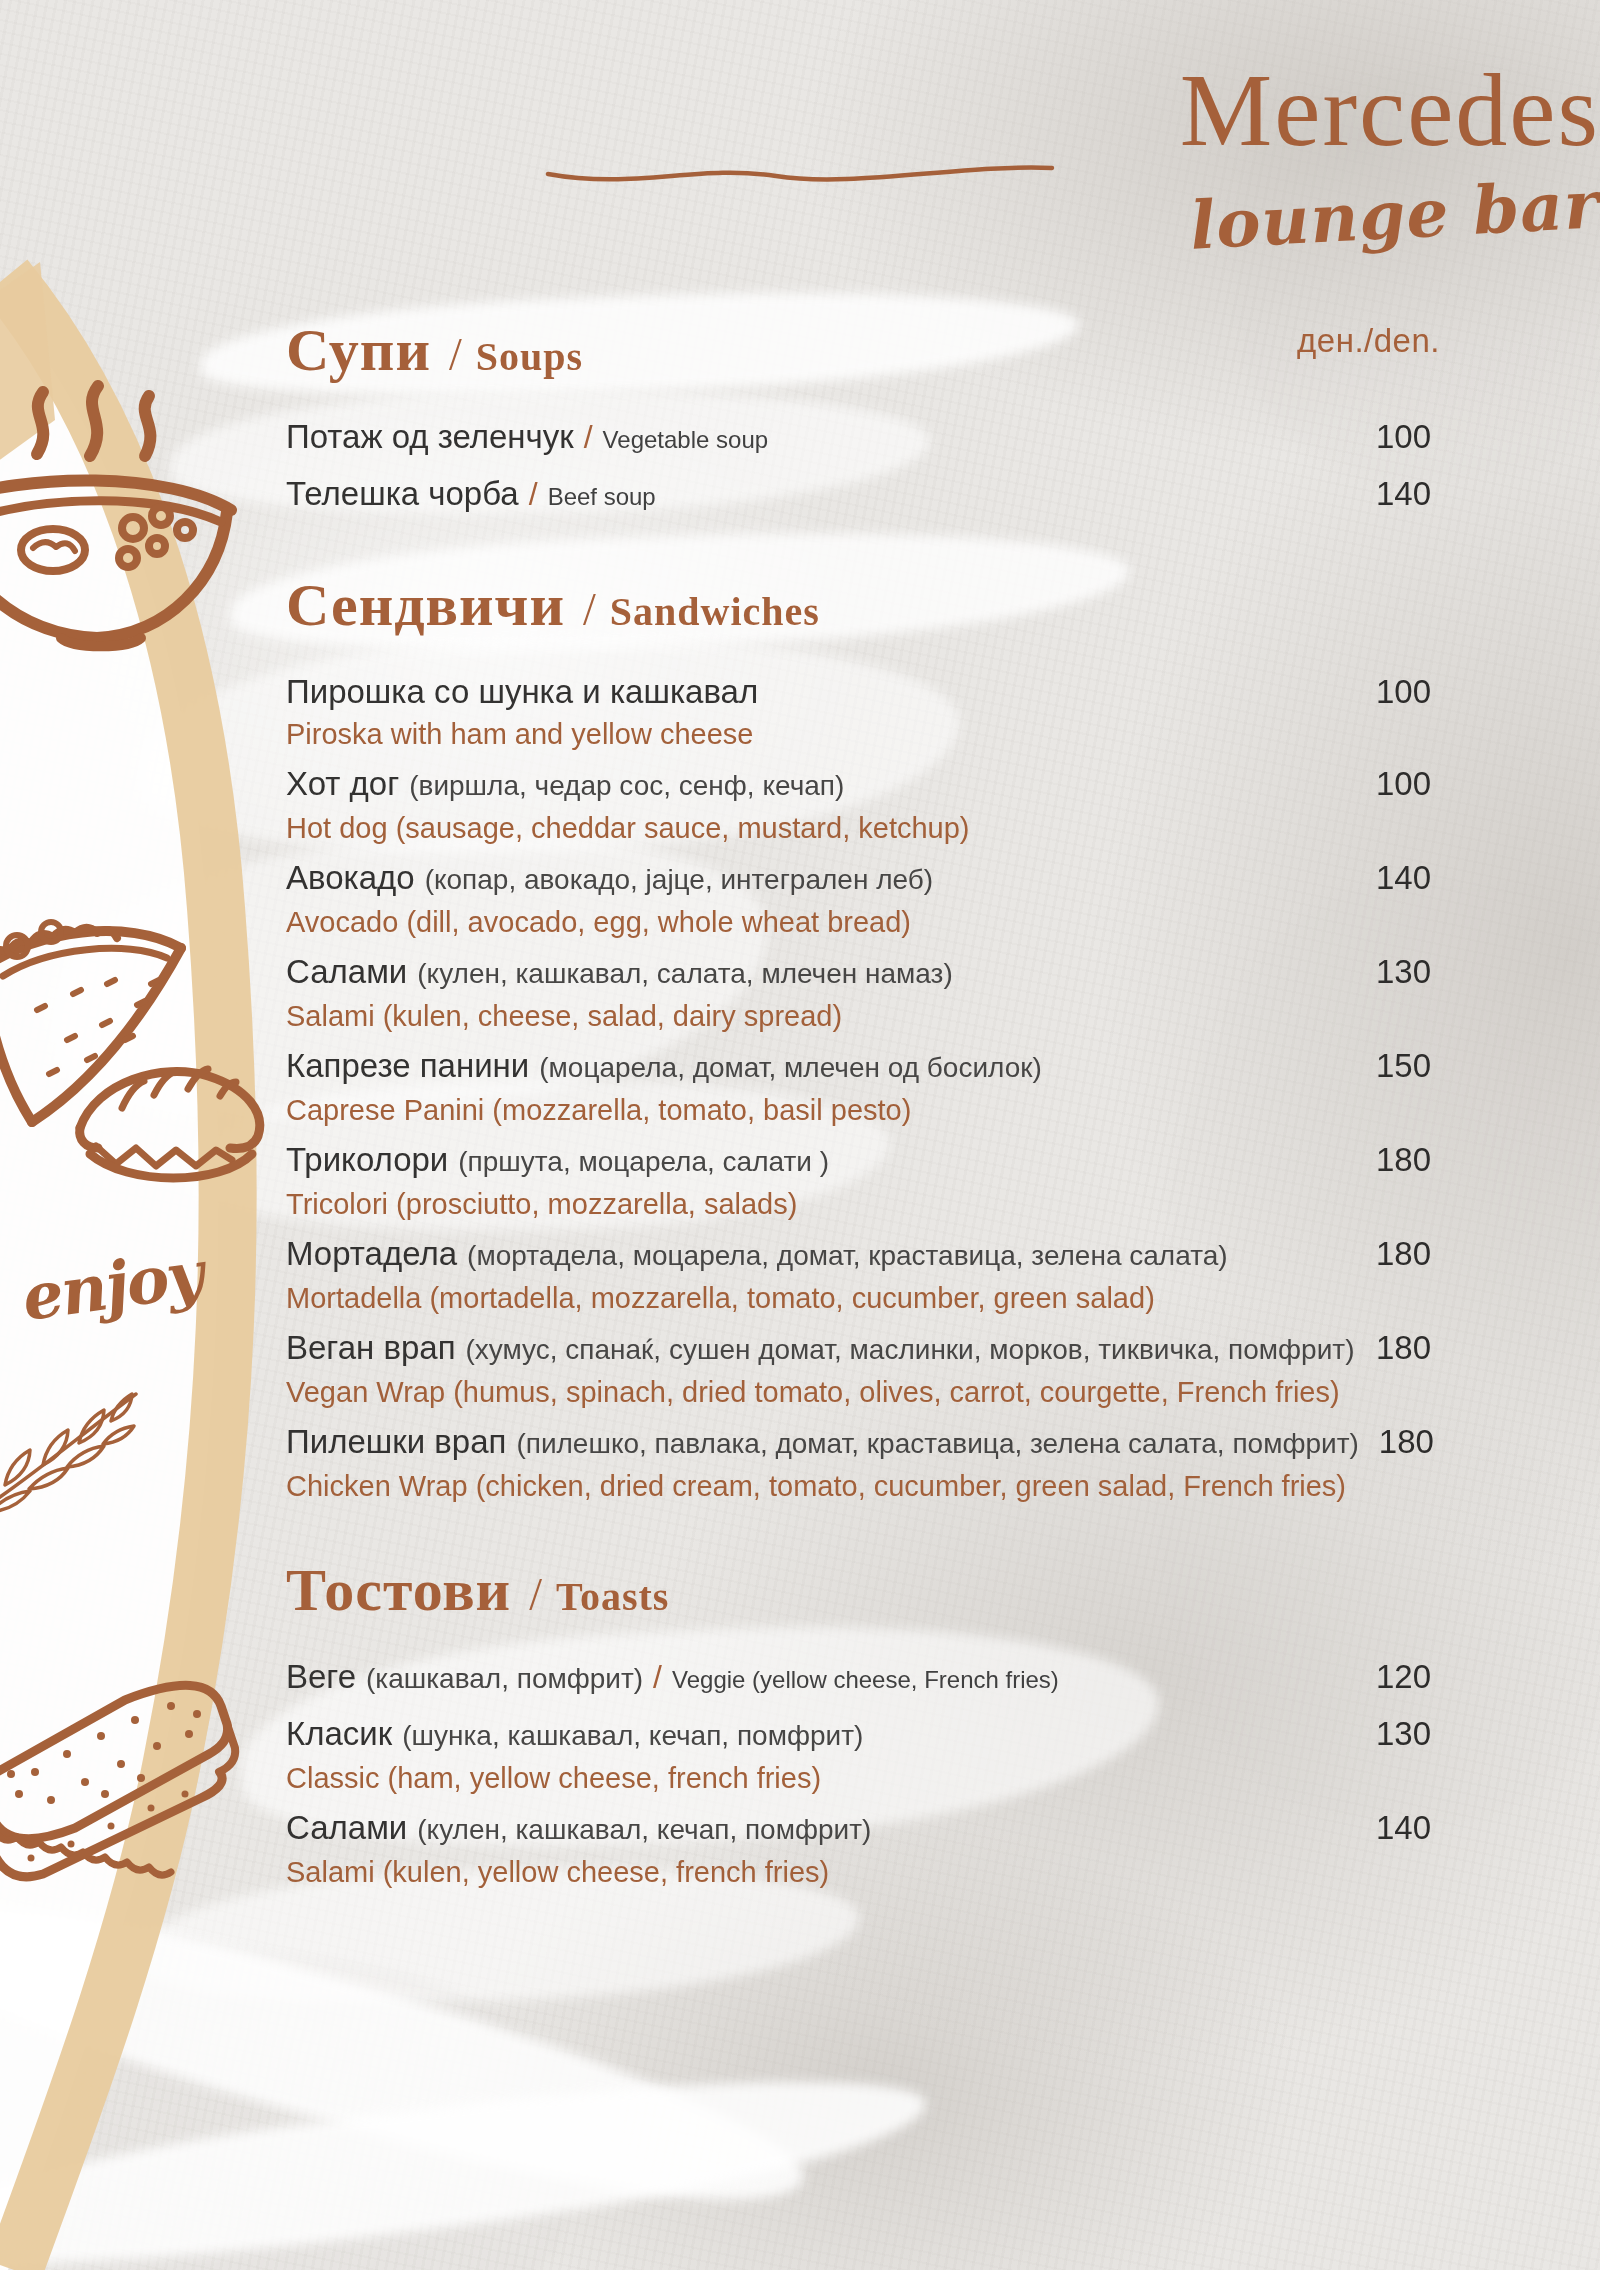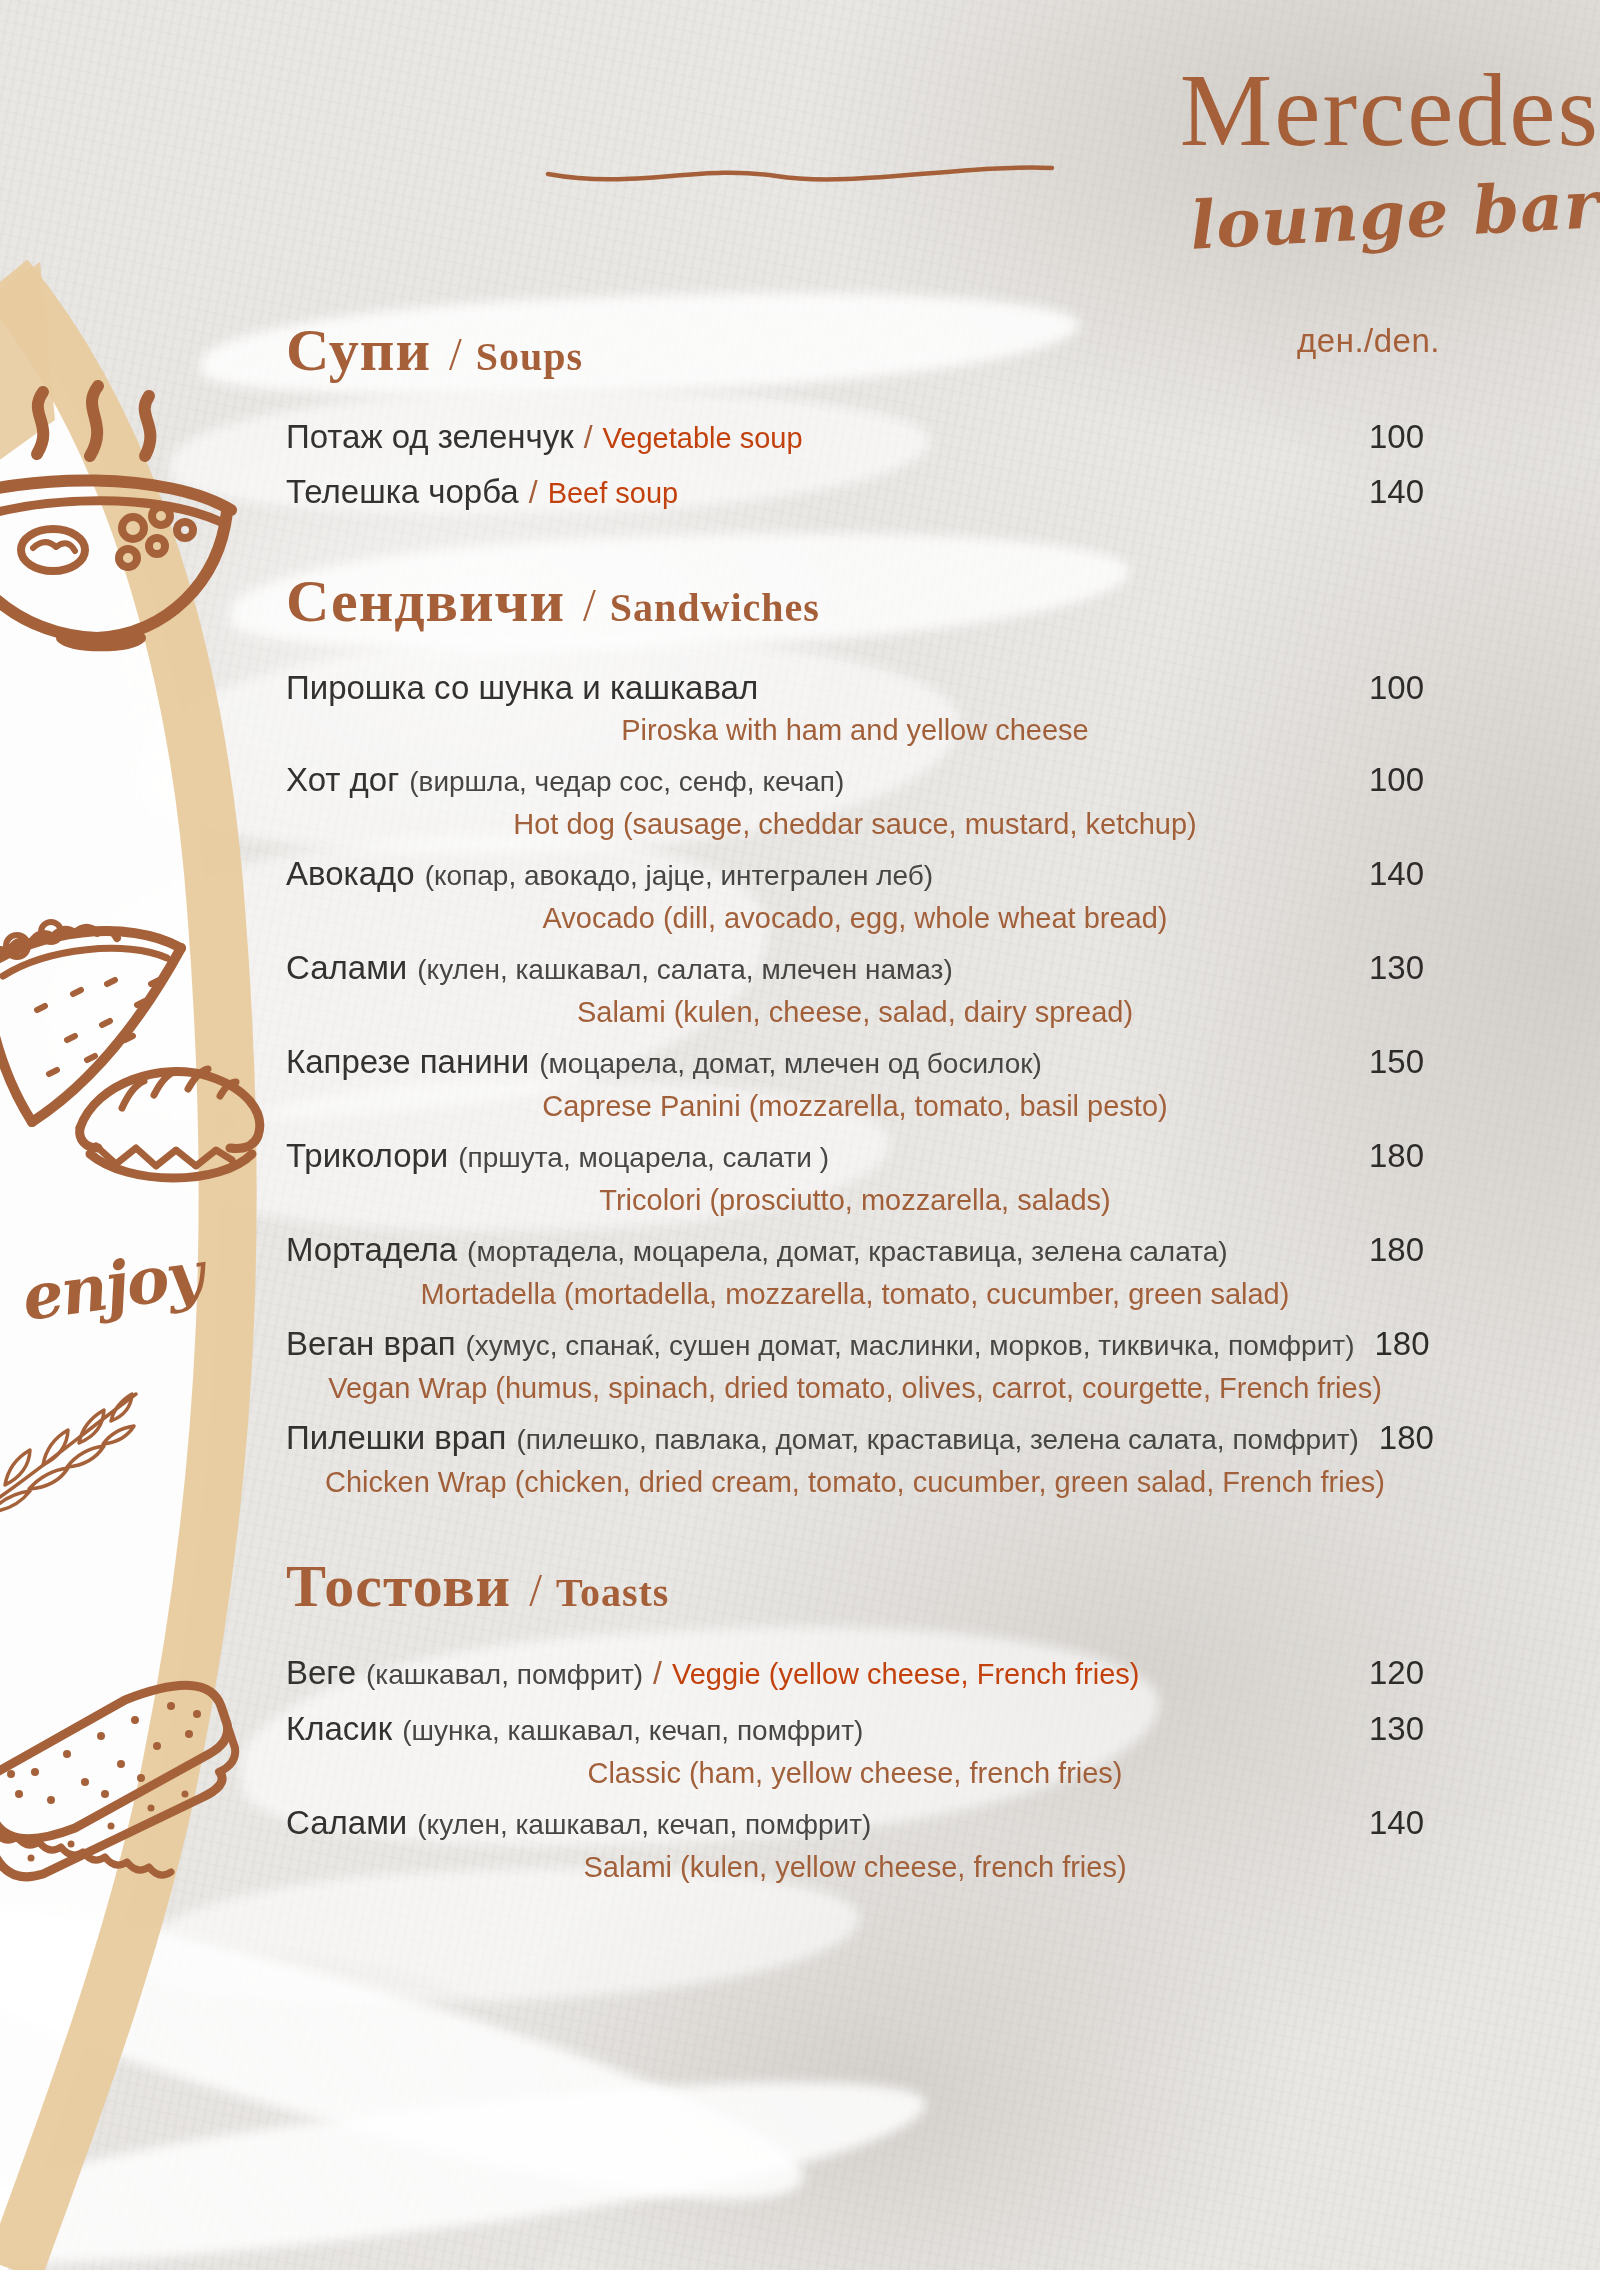--- a/index.html
+++ b/index.html
@@ -24,32 +24,32 @@
   .brand{position:absolute;top:56px;left:0;width:100%;text-align:right;z-index:6;}
   .brand-title{font-family:"Liberation Serif", serif;font-size:104px;line-height:108px;
     color:#a5603a;font-weight:400;letter-spacing:2px;}
   .brand-swash{display:block;margin:-6px auto 0;}
   .brand-subtitle{font-family:"DejaVu Serif", serif;font-style:italic;font-weight:bold;
     font-size:66px;line-height:70px;color:#a5603a;letter-spacing:1px;
     transform:rotate(-3deg);display:inline-block;margin-left:170px;margin-top:-14px;}
   
   .content{position:absolute;left:286px;top:318px;width:1154px;z-index:6;}
   .currency{position:absolute;top:4px;right:0;font-size:33px;color:#a5603a;letter-spacing:.5px;}
-  .menu-section{margin:0 16px 0 0;text-align:center;}
+  .menu-section{margin:0 9px 0 0;}
   .menu-section + .menu-section{margin-top:54px;}
   .section-heading{display:flex;align-items:baseline;margin-bottom:26px;line-height:64px;}
   .h-mk{font-family:"Liberation Serif", serif;font-weight:bold;font-size:60px;color:#a5603a;letter-spacing:1px;}
   .h-slash{font-family:"Liberation Serif", serif;font-weight:300;font-size:46px;color:#a5603a;margin:0 14px 0 18px;}
   .h-en{font-family:"Liberation Serif", serif;font-weight:bold;font-size:40px;color:#a5603a;letter-spacing:1px;}
   .item{margin-bottom:10px;}
   .item-line{display:flex;align-items:baseline;white-space:nowrap;line-height:44px;}
   .item-name{font-size:33px;color:#333231;}
   .item-detail{font-size:28px;color:#474645;margin-left:10px;}
   .inline-slash{font-size:32px;color:#a5603a;font-weight:300;margin:0 10px;}
-  .item-en-inline{font-size:29px;color:#c2410c;}
+  .item-en-inline{font-size:24px;color:#404040;}
   .item-price{margin-left:auto;padding-left:20px;font-size:33px;color:#2d2c2b;}
   .item-en{font-size:29px;line-height:36px;color:#a2603a;margin-top:2px;}
   
   .enjoy{position:absolute;left:22px;top:1248px;z-index:5;
     font-family:"DejaVu Serif", serif;font-style:italic;font-weight:bold;
     font-size:64px;color:#a5613a;transform:rotate(-8deg);letter-spacing:-2px;}
 </style>
 </head>
 <body>
 

